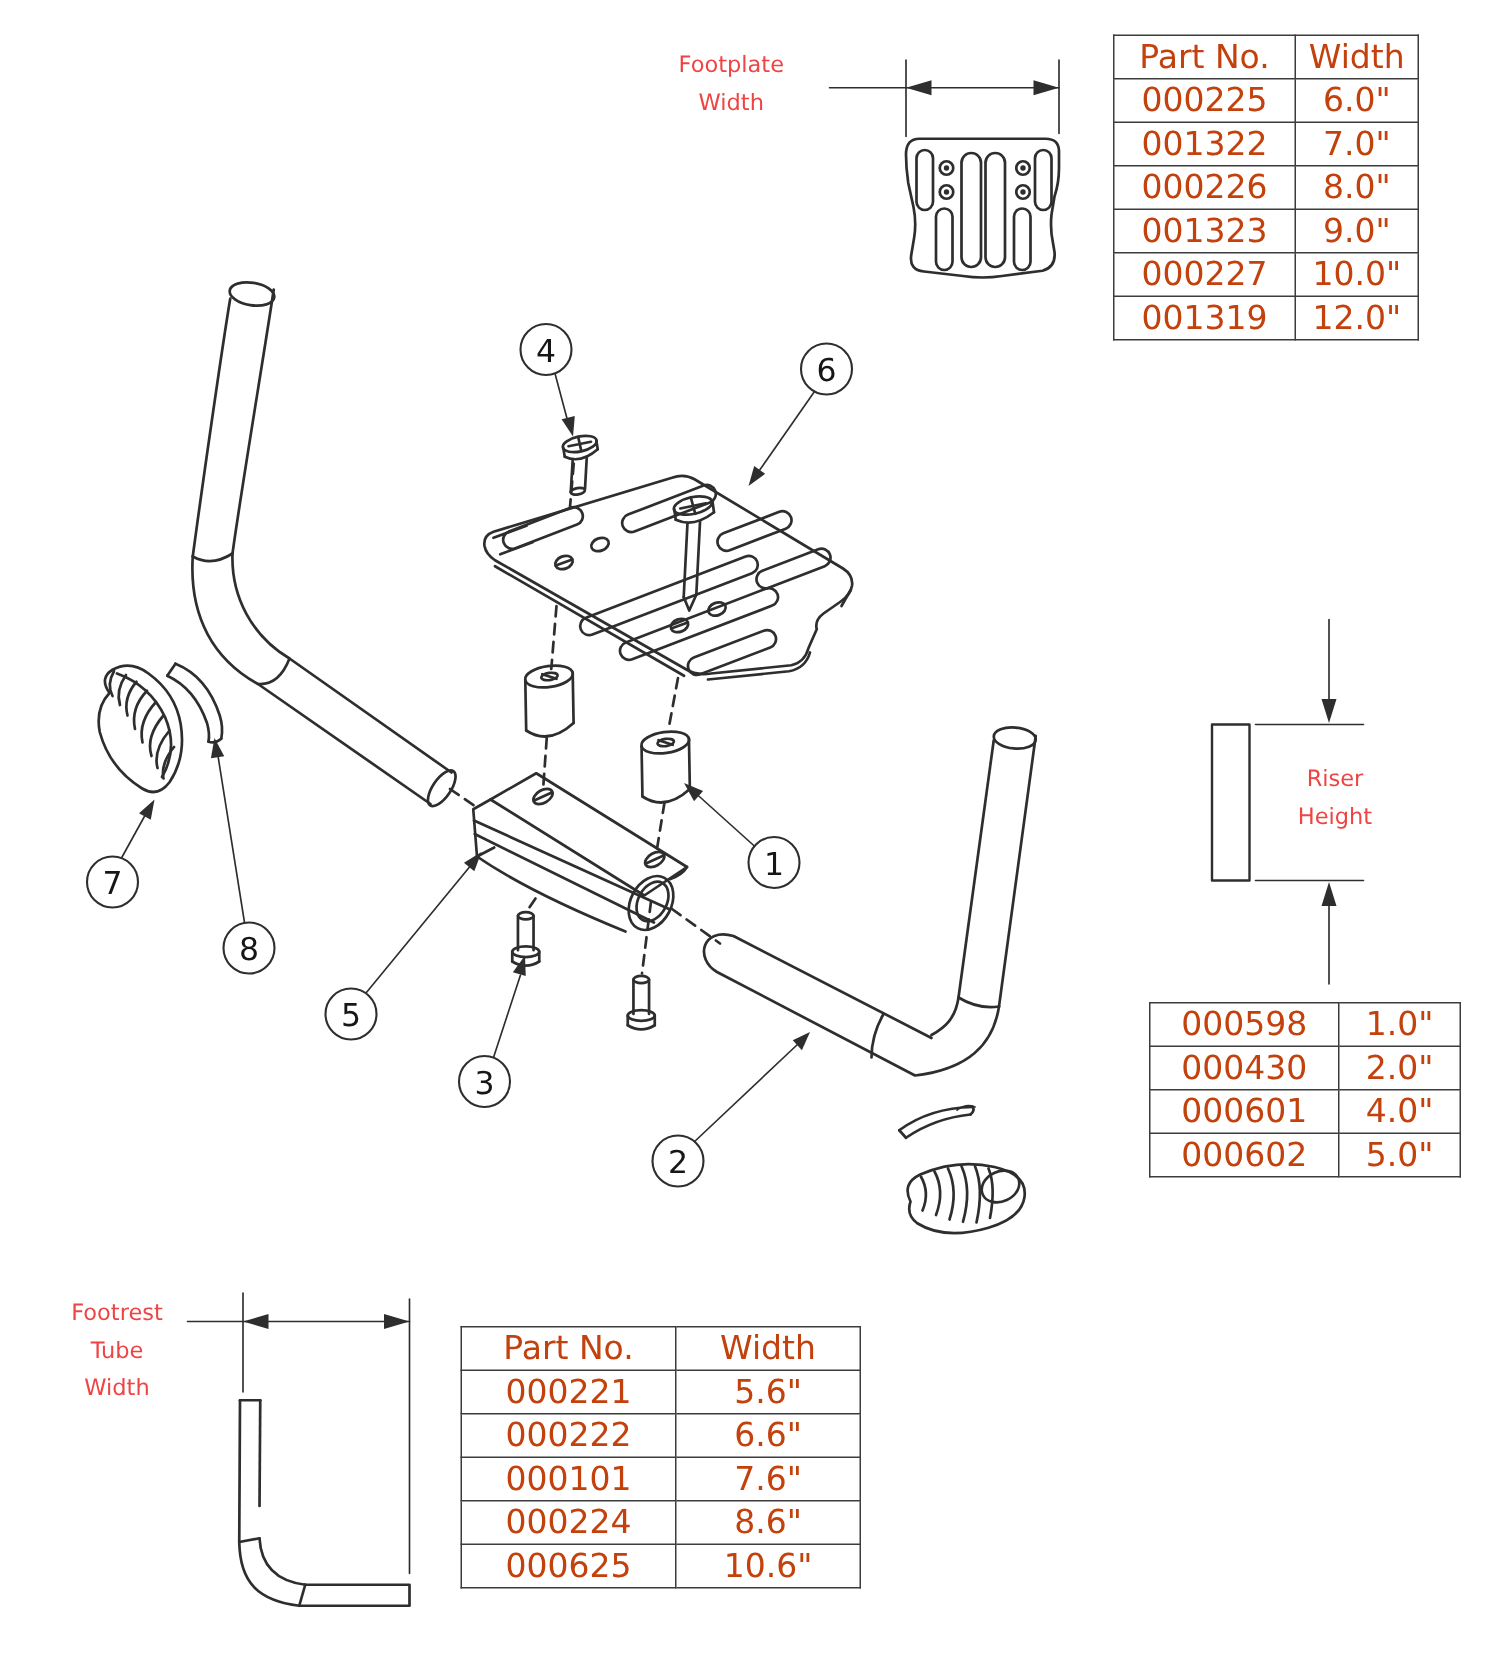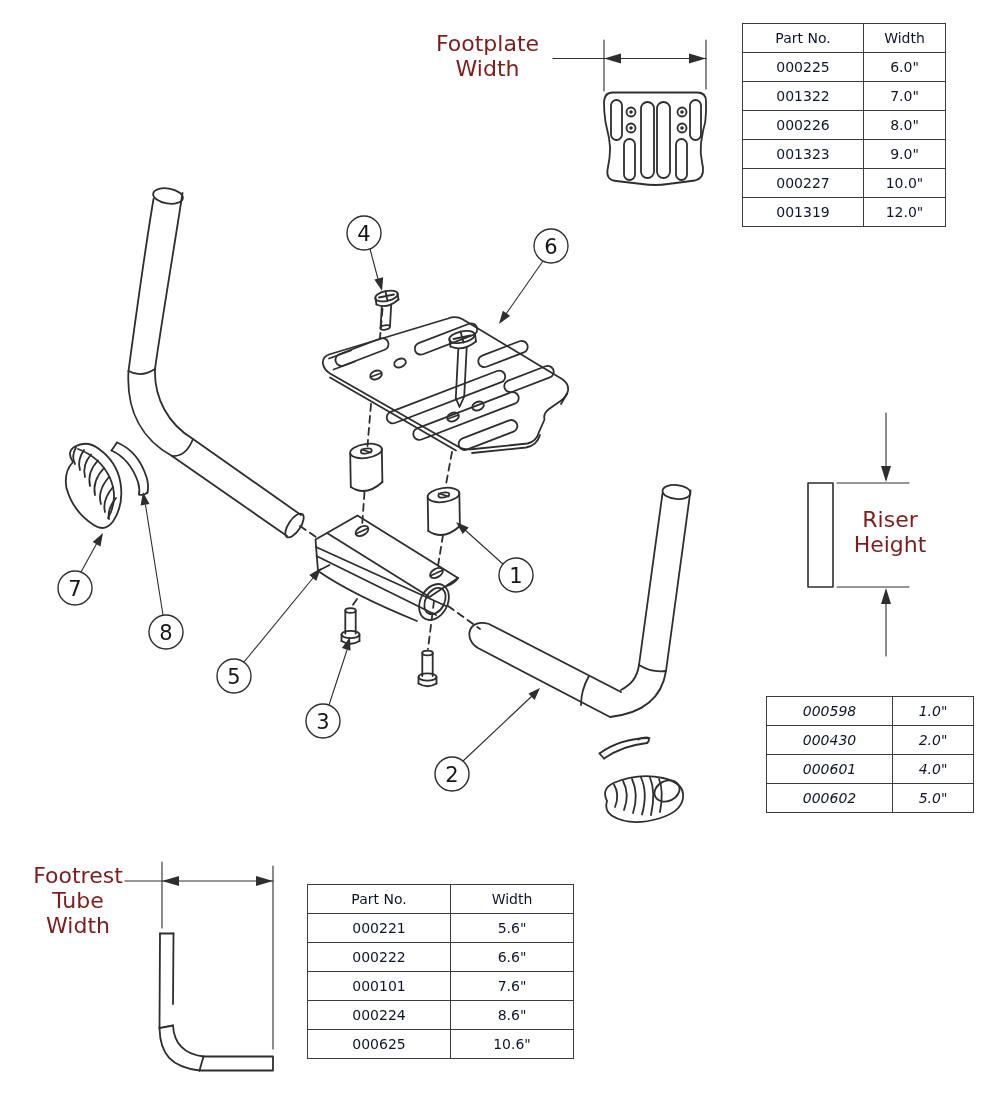--- a/index.html
+++ b/index.html
@@ -7,28 +7,28 @@
         font-family:"DejaVu Sans","Liberation Sans",sans-serif;}
   .drawing{position:absolute;left:0;top:0;}
   .drawing *{fill:none;stroke:#2e2e2e;stroke-width:1.8;stroke-linecap:round;stroke-linejoin:round;}
   .drawing .thin{stroke-width:1.2;}
   .drawing .dim{stroke-width:1.1;}
   .drawing .dash{stroke-width:1.3;stroke-dasharray:7 5;}
   .drawing .slot{stroke-width:1.6;}
   .drawing .fillblk{fill:#2e2e2e;stroke:none;}
   .drawing .balloon{fill:#ffffff;stroke-width:1.4;}
   .drawing text{fill:#161616;stroke:none;font-size:21px;font-family:"DejaVu Sans","Liberation Sans",sans-serif;}
-  .diagram-label{position:absolute;text-align:center;color:#7f1d1d;font-size:22px;line-height:25px;}
+  .diagram-label{position:absolute;text-align:center;color:#ef4444;font-size:15px;line-height:25px;}
   .diagram-label span{display:block;}
-  table.parts{position:absolute;border-collapse:collapse;table-layout:fixed;color:#0f172a;
-              font-size:14px;background:#ffffff;}
+  table.parts{position:absolute;border-collapse:collapse;table-layout:fixed;color:#c2410c;
+              font-size:22px;background:#ffffff;}
   table.parts td,table.parts th{border:1.4px solid #3c3c3c;text-align:center;vertical-align:middle;
               height:28px;padding:0;font-weight:normal;overflow:hidden;}
   .tbl-footplate{left:742px;top:23px;width:203px;}
-  .tbl-riser{left:766px;top:696px;width:207px;font-style:italic;}
+  .tbl-riser{left:766px;top:668px;width:207px;}
   .tbl-tube{left:307px;top:884px;width:266px;}
 </style>
 </head>
 <body>
 
 <div class="page">
 
 <svg class="drawing" width="1000" height="1102" viewBox="0 0 1000 1102">
 
   <g>

